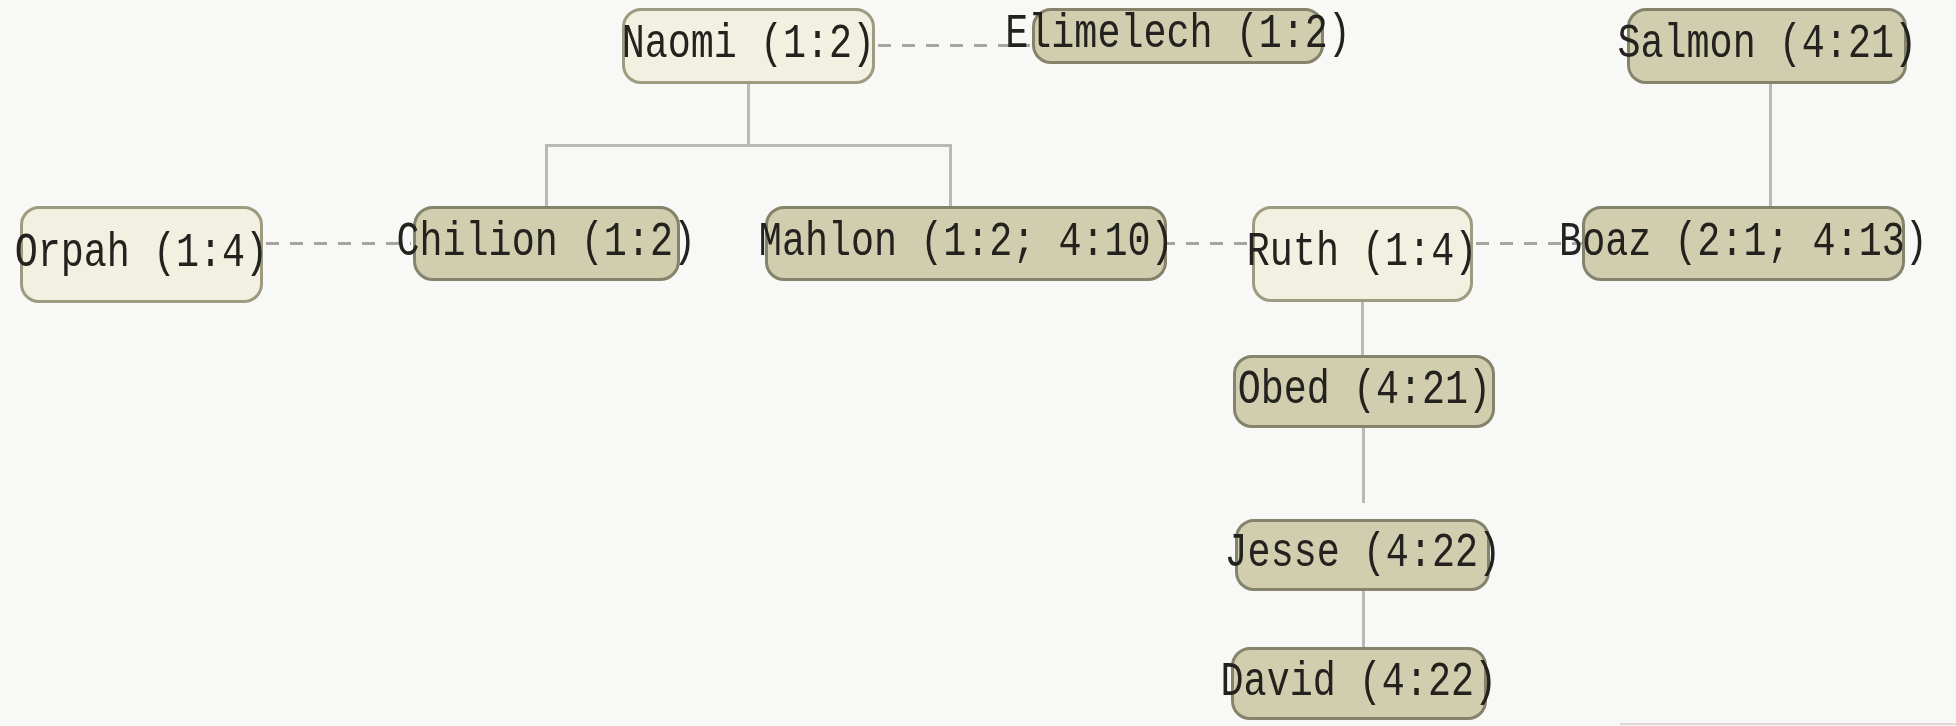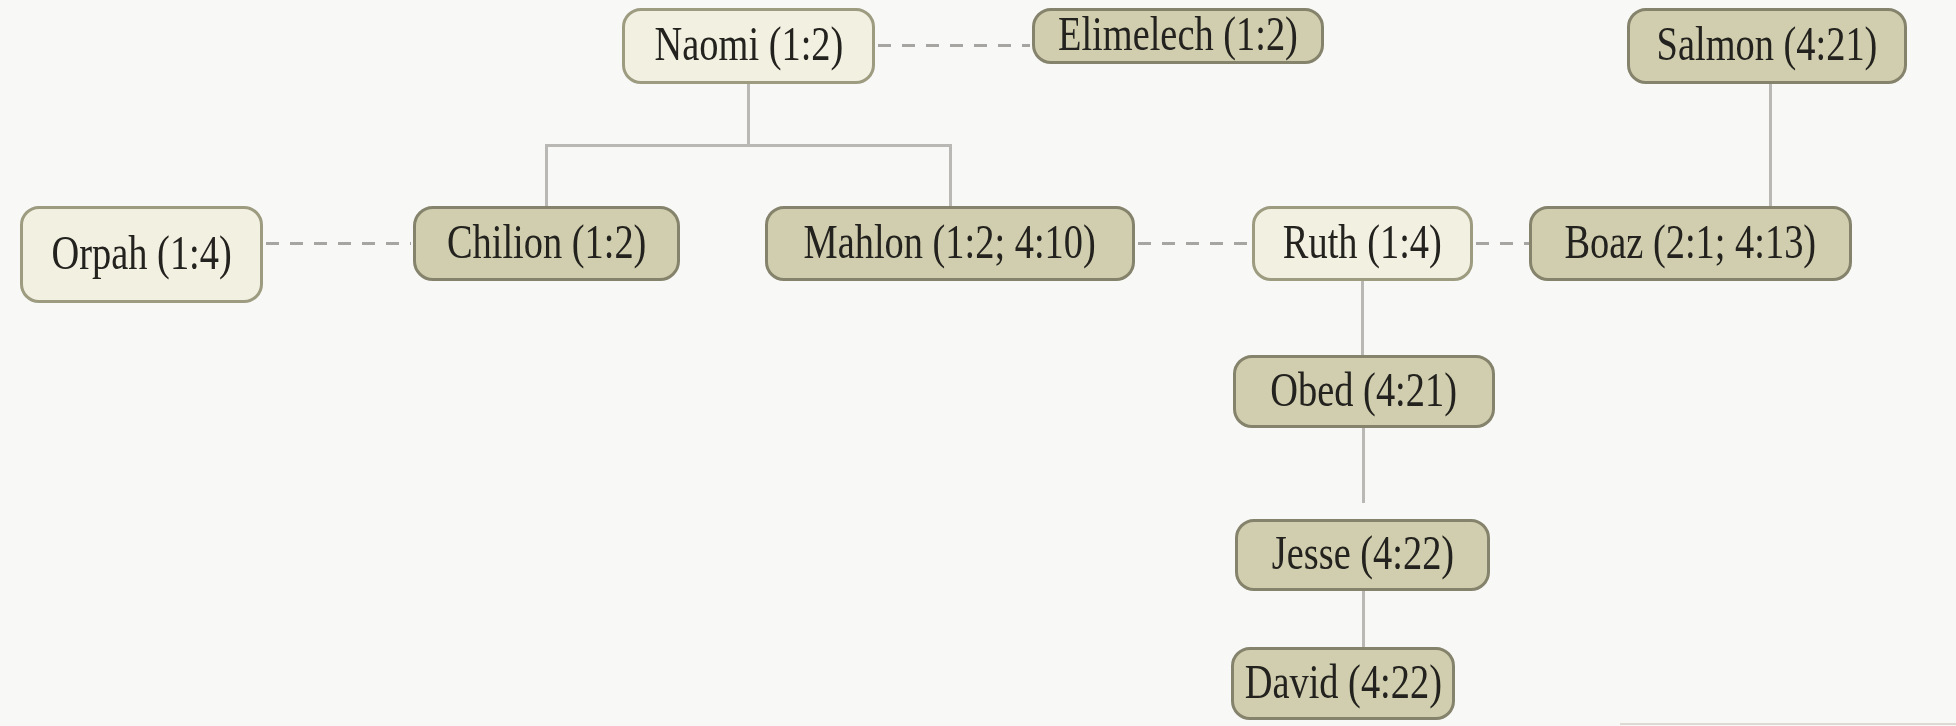--- a/index.html
+++ b/index.html
@@ -1,21 +1,21 @@
 <!DOCTYPE html>
 <html style="--background: #f8f8f6; --female-fill: #f2f0e1; --female-border: #9d9b80; --male-fill: #d0ceae; --male-border: #85836c; --solid-line: #b9b8b4; --dashed-line: #a6a5a1; --text: #23221e;"><head>
 <meta charset="utf-8">
 <style>
   html, body { margin: 0; padding: 0; background: var(--background, #f8f8f6); }
   .canvas {
     position: relative;
     width: 1956px;
     height: 726px;
     background: var(--background, #f8f8f6);
-    font-family: Liberation Serif, serif;
+    font-family: Liberation Mono, monospace;
     overflow: hidden;
   }
   .node {
     position: absolute;
     display: flex;
     align-items: center;
     justify-content: center;
     box-sizing: border-box;
     border: 3px solid;
     border-radius: 19px;
@@ -88,35 +88,35 @@
   <div class="node male" style="left:1627px; top:8px;   width:280px; height:76px;">
     <span class="lbl">Salmon (4:21)</span>
   </div>
 
   <div class="node female" style="left:20px;   top:206px; width:243px; height:97px;">
     <span class="lbl">Orpah (1:4)</span>
   </div>
   <div class="node male" style="left:413px;  top:206px; width:267px; height:75px;border-radius:20px;">
     <span class="lbl">Chilion (1:2)</span>
   </div>
-  <div class="node male" style="left:765px;  top:206px; width:370px; height:75px;">
+  <div class="node male" style="left:765px;  top:206px; width:402px; height:75px;">
     <span class="lbl">Mahlon (1:2; 4:10)</span>
   </div>
-  <div class="node female" style="left:1252px; top:206px; width:221px; height:75px;">
+  <div class="node female" style="left:1252px; top:206px; width:221px; height:96px;">
     <span class="lbl">Ruth (1:4)</span>
   </div>
-  <div class="node male" style="left:1529px; top:206px; width:323px; height:75px;">
+  <div class="node male" style="left:1582px; top:206px; width:323px; height:75px;">
     <span class="lbl">Boaz (2:1; 4:13)</span>
   </div>
 
   <div class="node male" style="left:1233px; top:355px; width:262px; height:73px;">
     <span class="lbl">Obed (4:21)</span>
   </div>
   <div class="node male" style="left:1235px; top:501px; width:255px; height:72px;margin-top:18px;">
     <span class="lbl">Jesse (4:22)</span>
   </div>
-  <div class="node male" style="left:1231px; top:647px; width:224px; height:73px;">
+  <div class="node male" style="left:1231px; top:647px; width:256px; height:73px;">
     <span class="lbl">David (4:22)</span>
   </div>
 
   <div class="artifact" style="left:1620px; top:723px; width:336px; height:2px;"></div>
 
 </div>
 
 </body></html>

